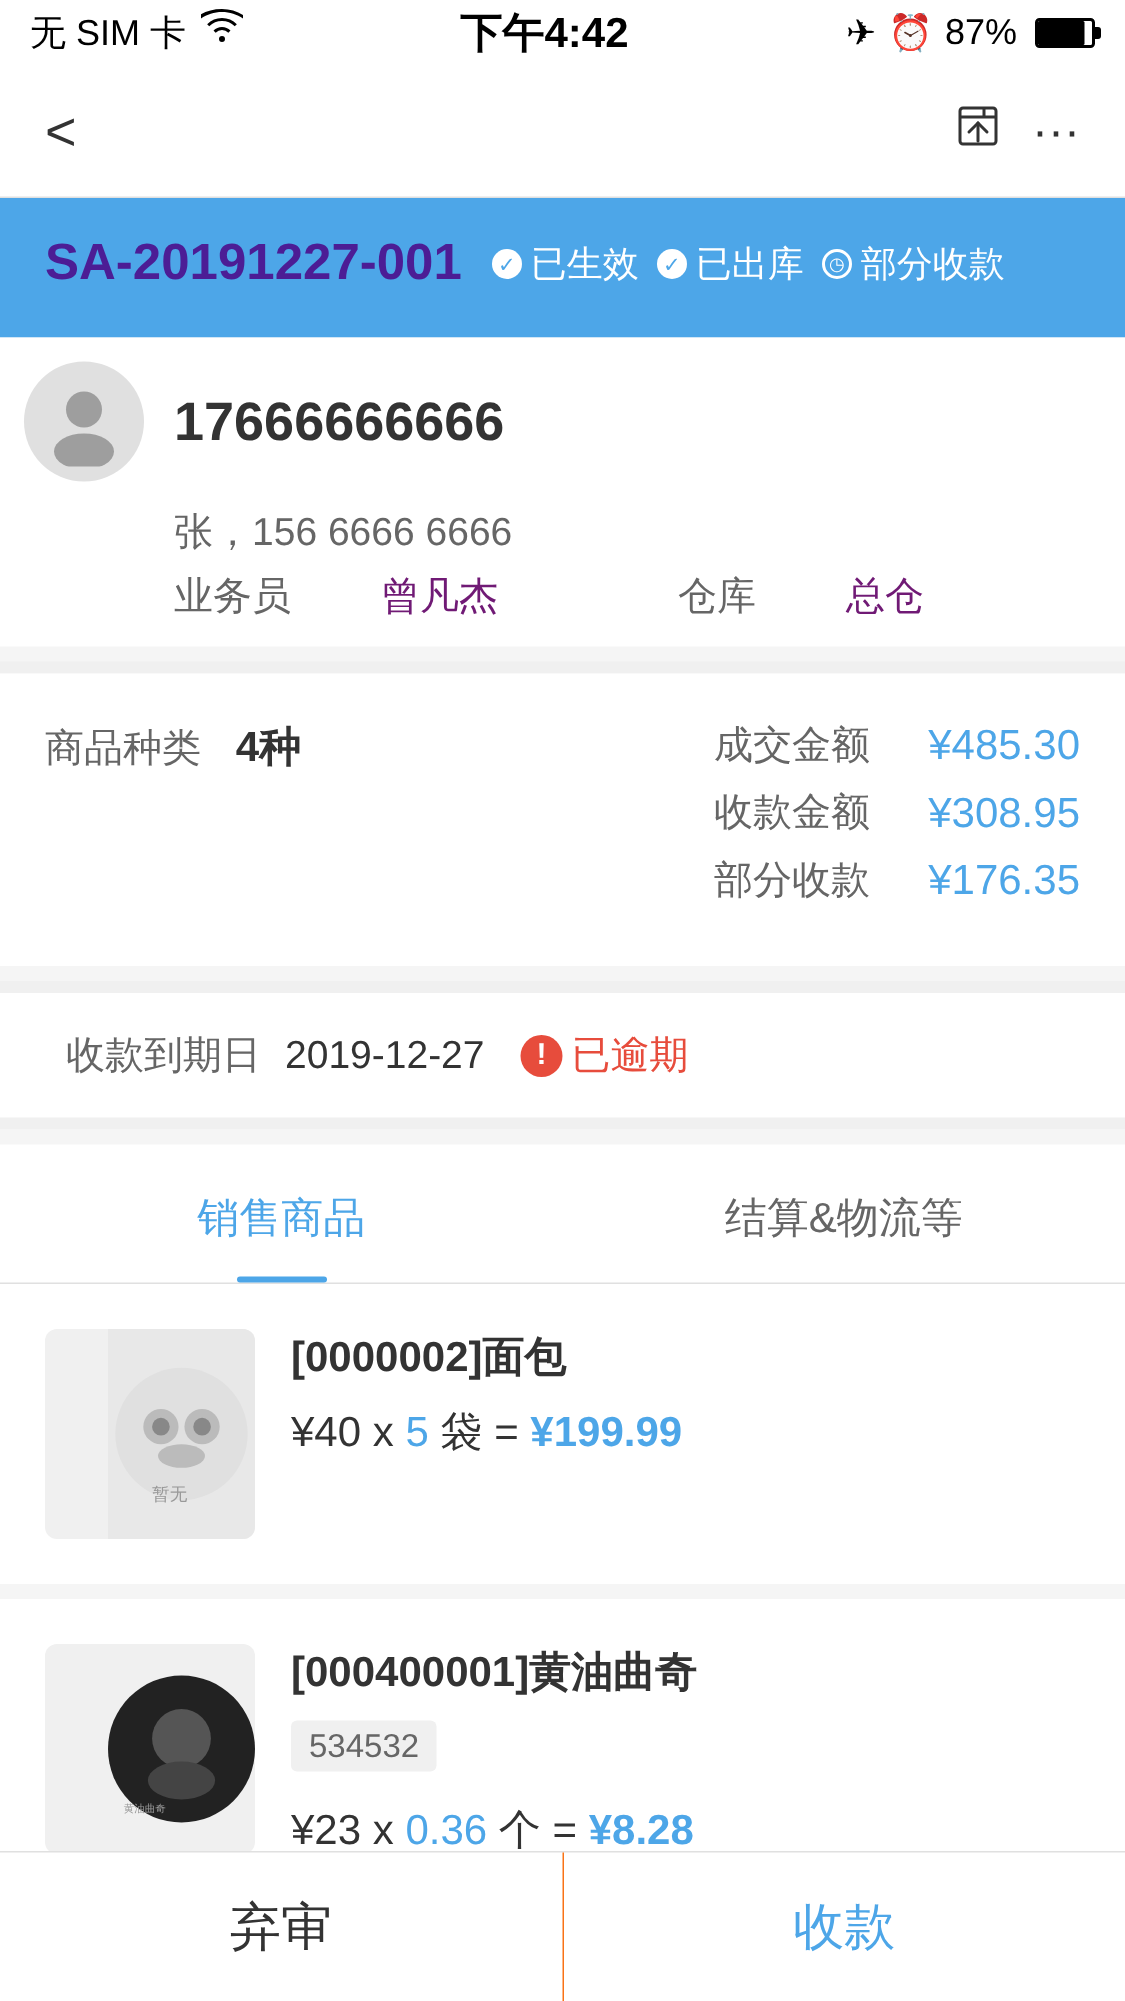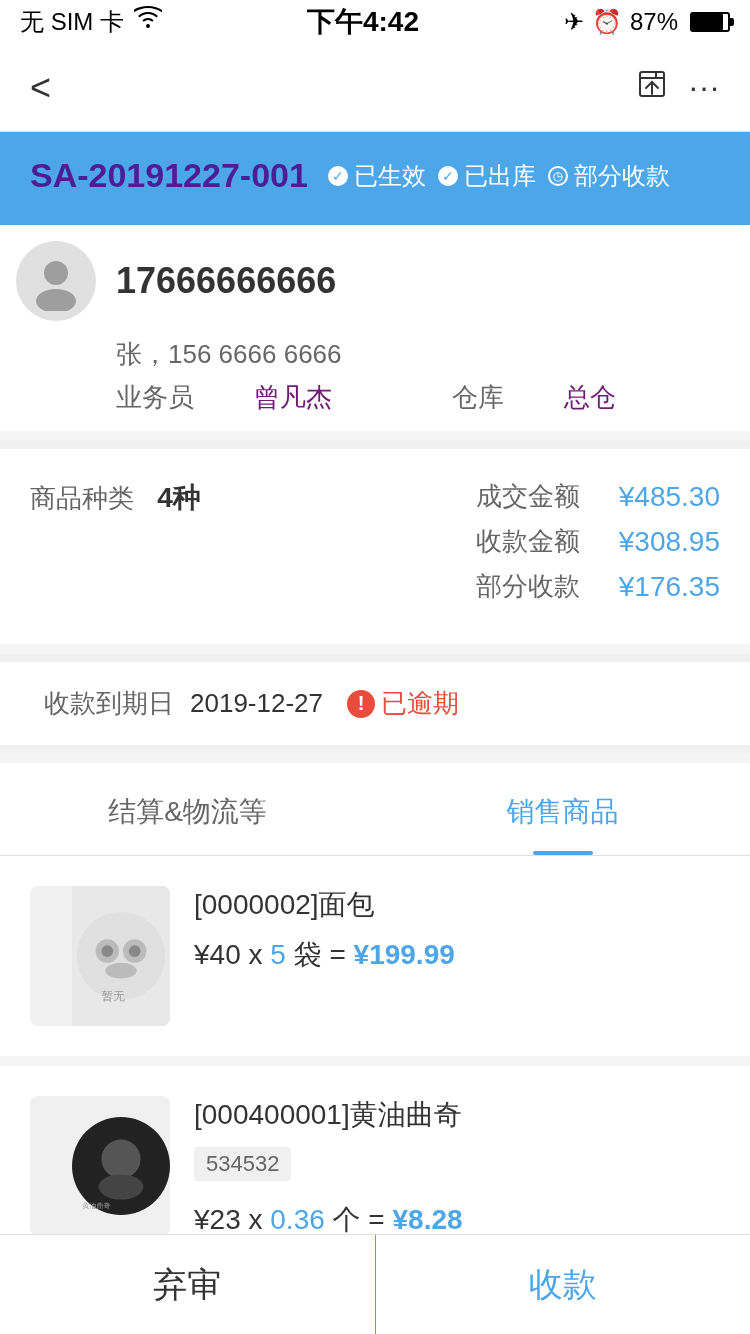--- a/index.html
+++ b/index.html
@@ -334,21 +334,21 @@
       align-items: center;
       justify-content: center;
       background: #e8e8e8;
     }
     .product-info {
       flex: 1;
     }
     .product-name {
       font-size: 28px;
       color: #333;
-      font-weight: 400;
+      font-weight: 700;
       margin-bottom: 12px;
     }
     .product-sku {
       display: inline-block;
       background: #f0f0f0;
       color: #666;
       font-size: 22px;
       padding: 4px 12px;
       border-radius: 4px;
       margin-bottom: 12px;
@@ -510,25 +510,25 @@
 <div class="due-section">
   <span class="due-label">收款到期日</span>
   <span class="due-date">2019-12-27</span>
   <div class="overdue-badge">
     <span class="overdue-icon">!</span>
     <span class="overdue-text">已逾期</span>
   </div>
 </div>
 
 <div class="tabs-section">
+  <div class="tab-item active">
+    <span>销售商品</span>
+  </div>
   <div class="tab-item">
     <span>结算&amp;物流等</span>
-  </div>
-  <div class="tab-item active">
-    <span>销售商品</span>
   </div>
 </div>
 
 <div class="product-list">
 
   <div class="product-item">
     <div class="product-image">
       <div class="product-image-placeholder">
 
         <svg width="100" height="100" viewBox="0 0 100 100" fill="none">

